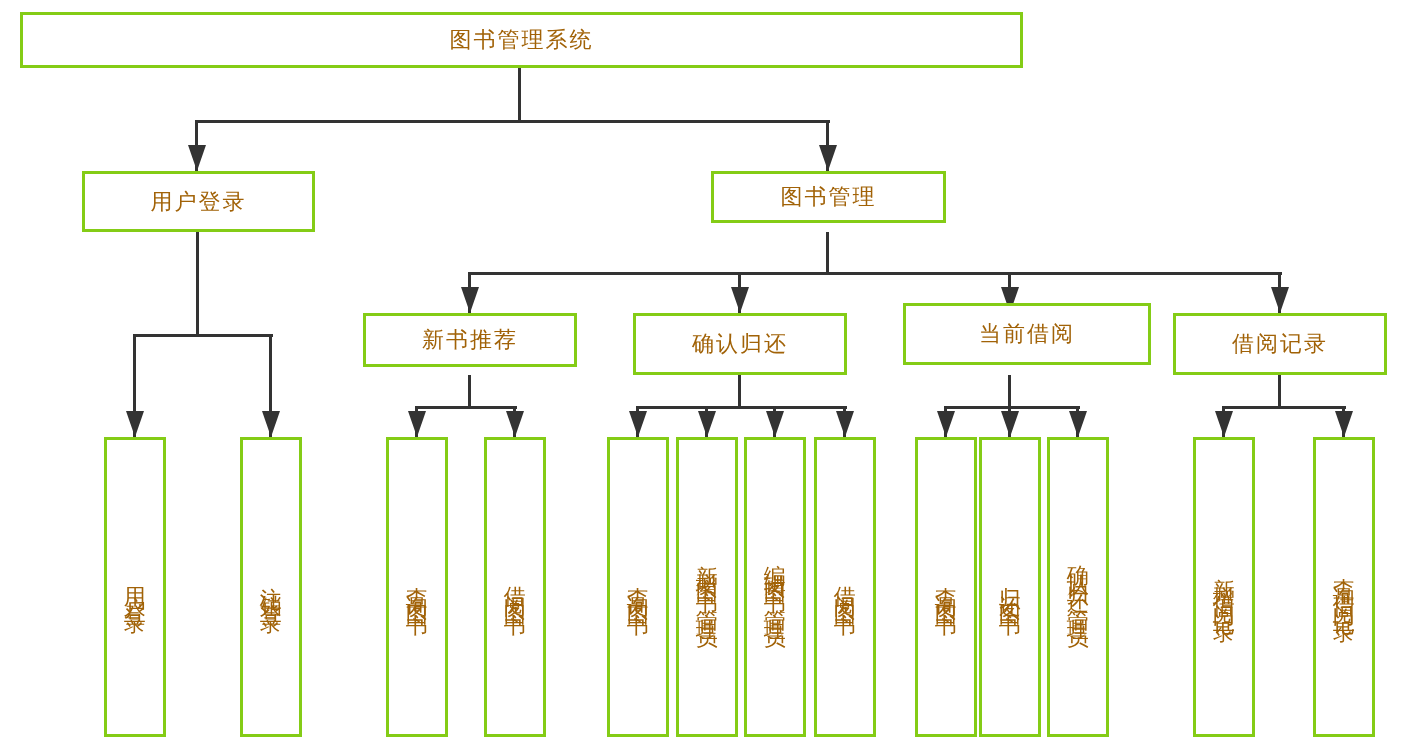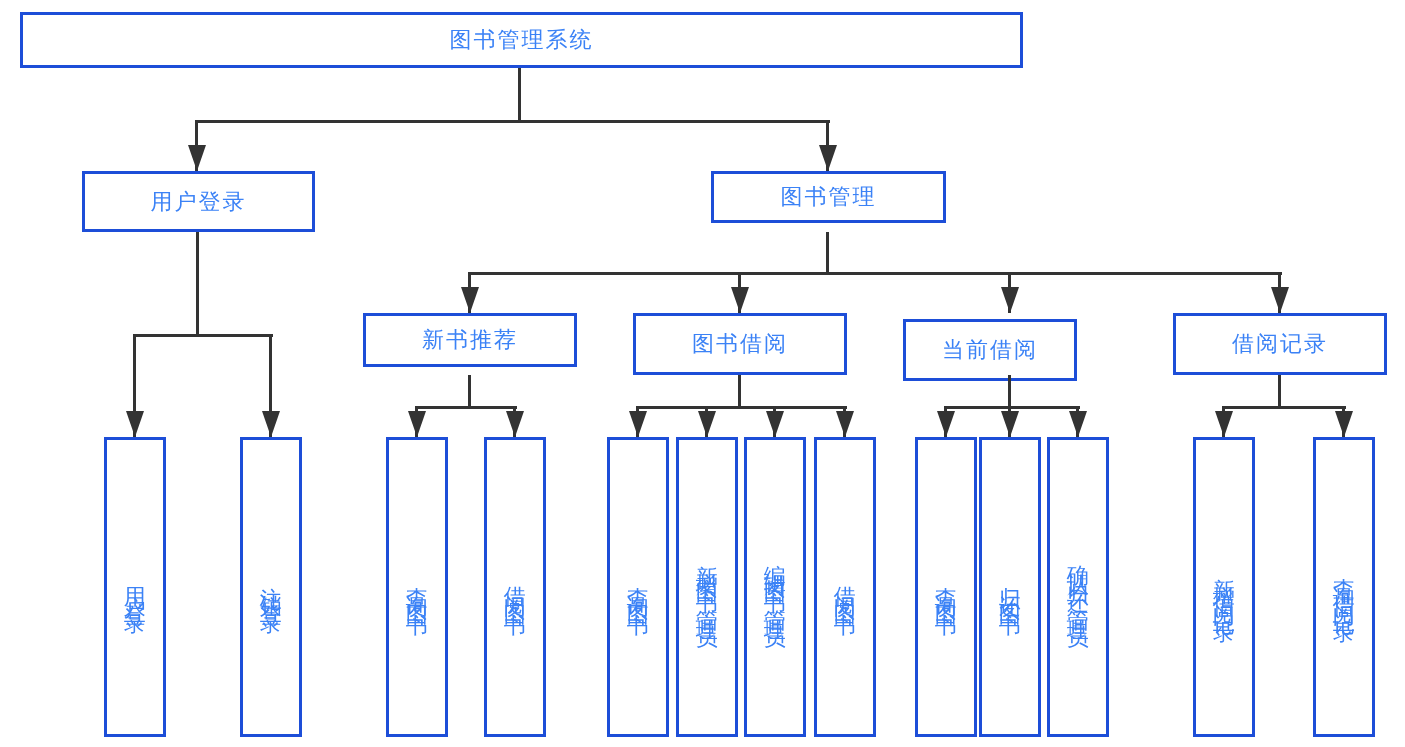--- a/index.html
+++ b/index.html
@@ -1,23 +1,23 @@
 <!DOCTYPE html>
 <html><head>
 <meta charset="utf-8">
 <style>
   html,body { margin:0; padding:0; background:#ffffff; }
   #stage {
     position:relative; width:1405px; height:747px; background:#ffffff;
     font-family:"Liberation Sans", sans-serif; overflow:hidden;
   }
   .box {
-    position:absolute; box-sizing:border-box; border:3px solid #1d4ed8;
+    position:absolute; box-sizing:border-box; border:3px solid #84cc16;
     background:#ffffff; display:flex; align-items:center; justify-content:center;
-    color:#3b82f6; font-size:22px; letter-spacing:2px; text-align:center;
+    color:#a16207; font-size:22px; letter-spacing:2px; text-align:center;
   }
   .leaf { font-size:22px; }
   .vtext {
     writing-mode:vertical-rl; text-orientation:mixed;
     letter-spacing:9px; line-height:1.15;
   }
   .hline, .vline { position:absolute; background:#333333; }
   .hline { height:3px; }
   .vline { width:3px; }
   .arrow {
@@ -74,23 +74,23 @@
     <div class="arrow" style="left:461px; top:287px;"></div>
     <div class="arrow" style="left:731px; top:287px;"></div>
     <div class="arrow" style="left:1001px; top:287px;"></div>
     <div class="arrow" style="left:1271px; top:287px;"></div>
   </div>
 
   <div class="box" style="left:363px; top:313px; width:214px; height:54px;">
     <span>新书推荐</span>
   </div>
   <div class="box" style="left:633px; top:313px; width:214px; height:62px;">
-    <span>图书借阅</span>
+    <span>确认归还</span>
   </div>
-  <div class="box" style="left:903px; top:319px; width:174px; height:62px;">
+  <div class="box" style="left:903px; top:303px; width:248px; height:62px;">
     <span>当前借阅</span>
   </div>
   <div class="box" style="left:1173px; top:313px; width:214px; height:62px;">
     <span>借阅记录</span>
   </div>
 
   <div>
     <div class="vline" style="left:468px; top:375px; height:34px;"></div>
     <div class="hline" style="left:415px; top:406px; width:102px;"></div>
     <div class="vline" style="left:415px; top:406px; height:31px;"></div>

